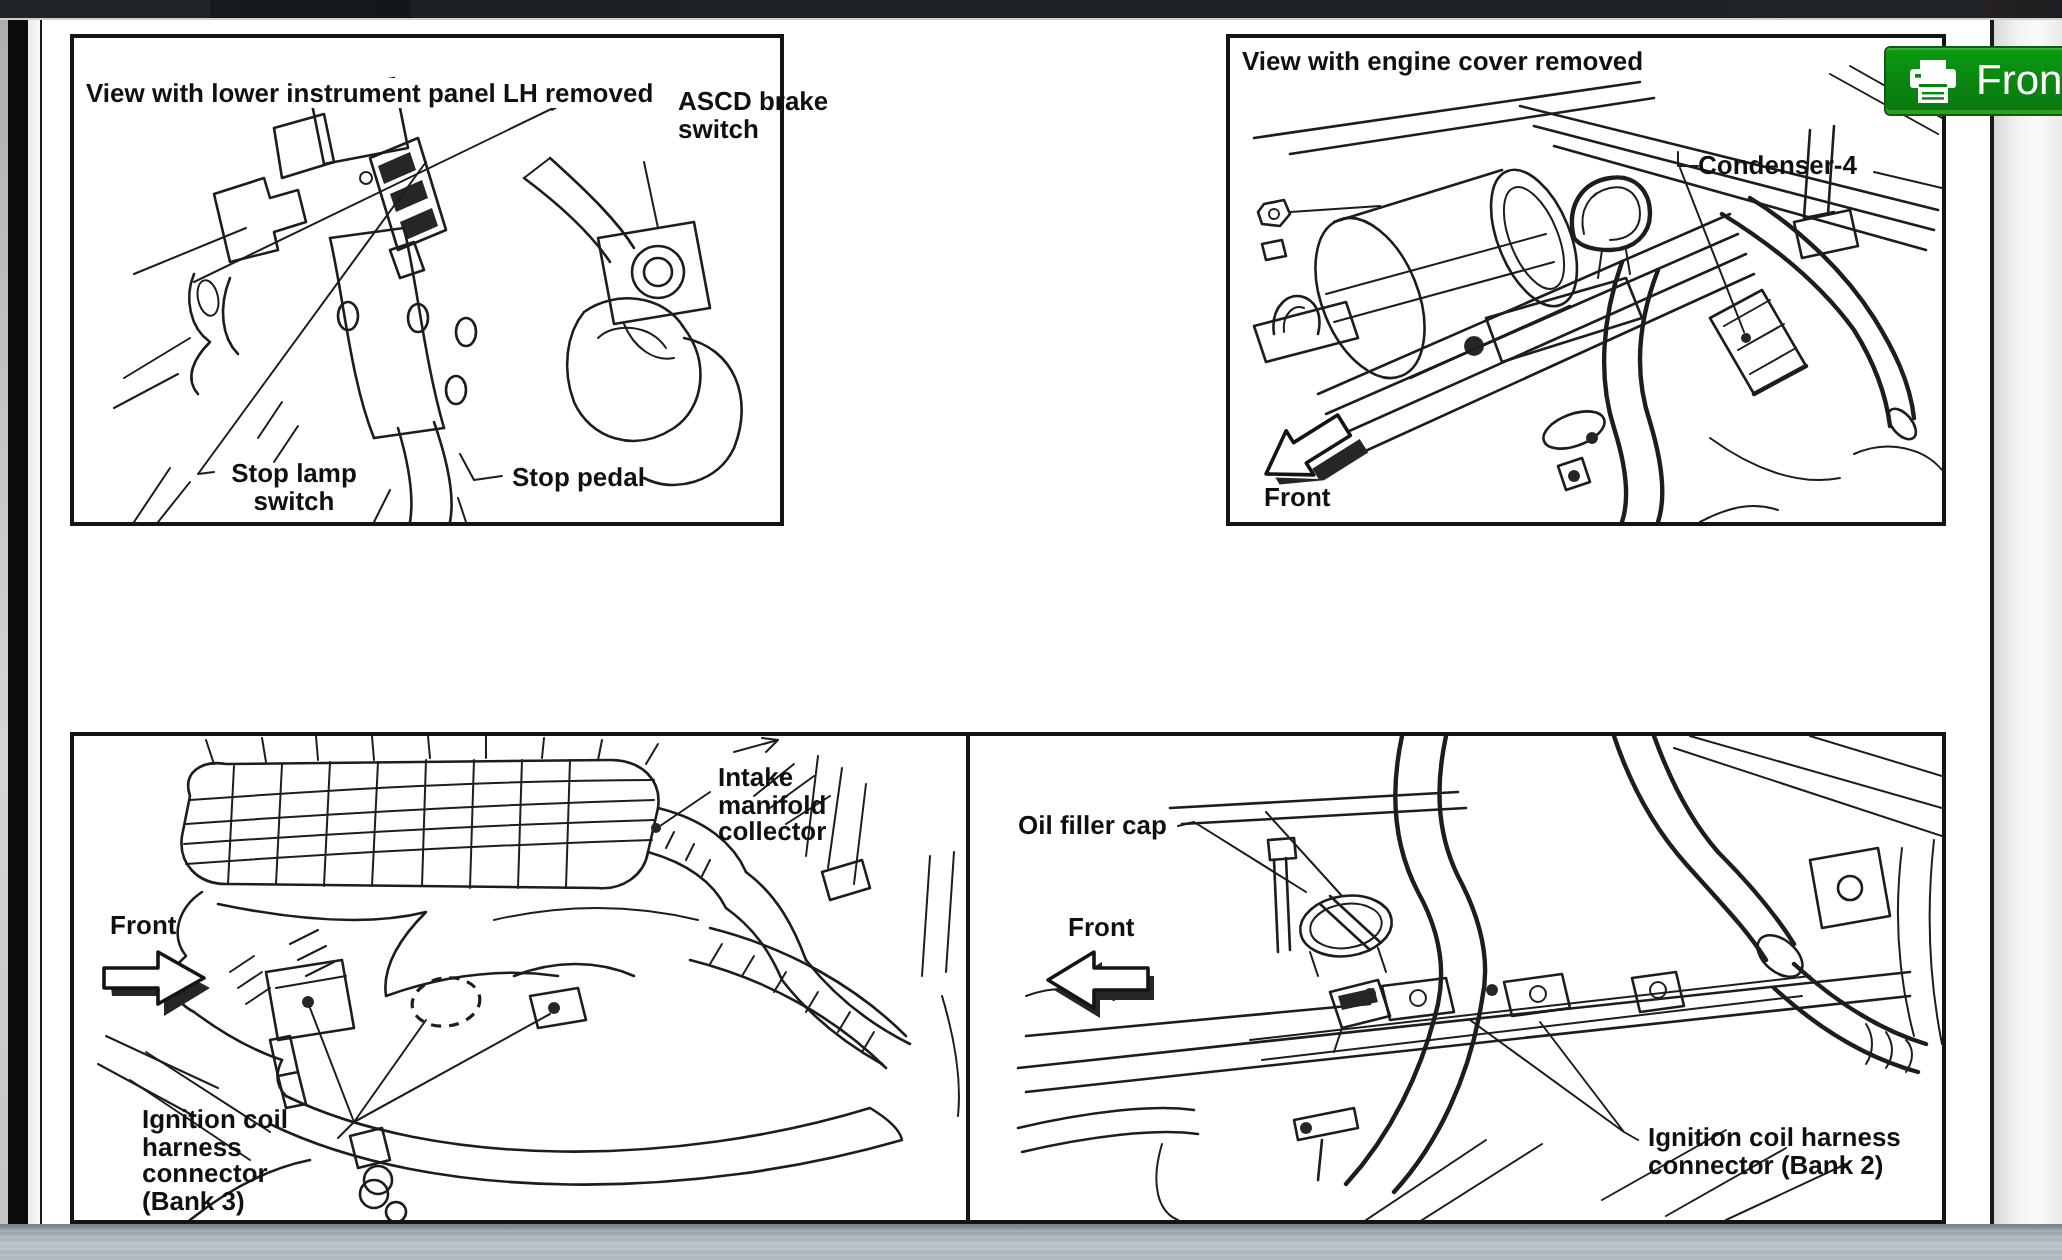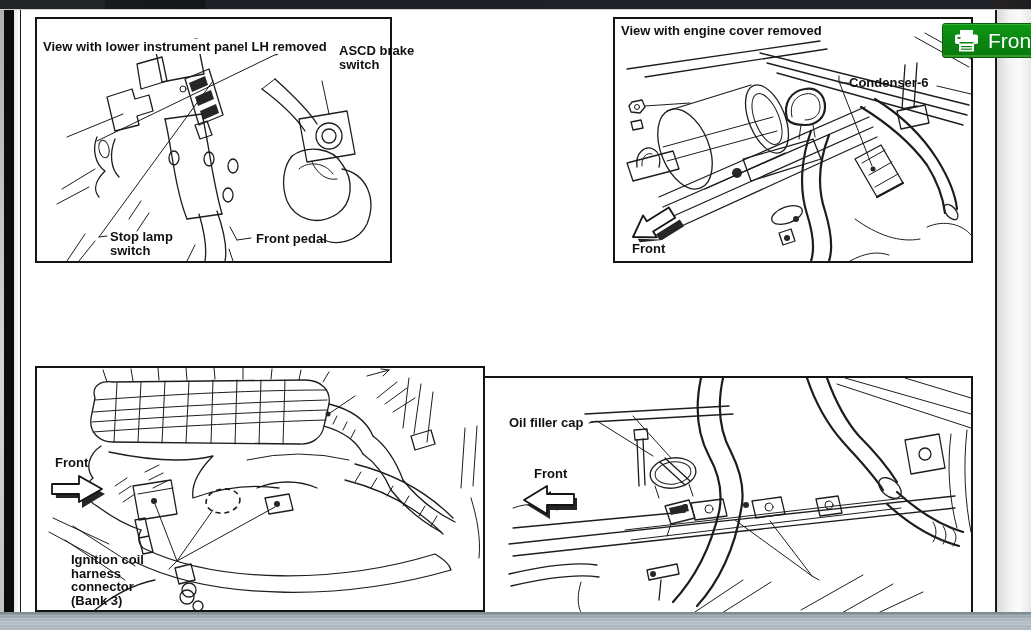--- a/index.html
+++ b/index.html
@@ -99,22 +99,22 @@
       <path class="t" d="M25,170 L58,150 M20,185 L52,168 M30,242 L48,215 M42,242 L58,222"></path>
       <path class="t" d="M92,200 L104,182 M100,212 L112,194"></path>
 
       <path class="t" d="M266,33 L248,31 M248,31 L240,25 M248,31 L239,36"></path>
       <path class="t" d="M285,62 L292,95"></path>
       <path class="t" d="M62,218 L70,217 M62,218 L176,62"></path>
       <path class="t" d="M214,219 L200,221 M200,221 L193,208"></path>
     </svg>
     <div class="cap" style="left:6px;top:20px;">View with lower instrument panel LH removed</div>
     <div class="lbl" style="left:270px;top:25px;width:88px;margin-left:32px;">ASCD brake switch</div>
-    <div class="lbl" style="left:73px;top:211px;width:74px;">Stop lamp switch</div>
-    <div class="lbl nw" style="left:219px;top:213px;">Front pedal</div>
+    <div class="lbl" style="left:73px;top:211px;width:74px;text-align:center;">Stop lamp switch</div>
+    <div class="lbl nw" style="left:219px;top:213px;">Stop pedal</div>
   </section>
 
   <section class="panel" style="left:613px;top:17px;width:360px;height:246px;">
     <svg width="356" height="242" viewBox="0 0 356 242">
       <path class="s" d="M12,50 L205,22 M30,58 L212,30"></path>
       <path class="s" d="M145,34 L354,86 M152,44 L352,96 M162,54 L348,106"></path>
       <path class="t" d="M300,18 L354,48 M310,14 L356,40"></path>
       <path class="s" d="M17,83 L27,81 L30,88 L25,94 L16,93 L14,87 Z"></path>
       <circle class="t" cx="22" cy="88" r="2.5"></circle>
       <path class="t" d="M30,87 L75,84"></path>
@@ -157,21 +157,21 @@
       <circle class="f" cx="258" cy="150" r="2.5"></circle>
       <path class="t" d="M322,67 L356,75"></path>
       <path class="t" d="M240,200 C262,216 285,224 305,220 M312,208 C330,200 348,206 356,216 M235,242 C250,234 262,232 274,236"></path>
 
       <g transform="translate(18,218) rotate(-32 0 0)">
         <path class="f" d="M3,4 L21,16 L21,10 L49,10 L49,18 L23,18 L3,8 Z"></path>
         <path class="wf" d="M0,0 L20,-13 L20,-6 L46,-6 L46,6 L20,6 L20,13 Z"></path>
       </g>
     </svg>
     <div class="cap" style="left:6px;top:4px;">View with engine cover removed</div>
-    <div class="lbl nw" style="left:234px;top:57px;">Condenser-6</div>
+    <div class="lbl nw" style="left:234px;top:57px;">Condenser-4</div>
     <div class="lbl nw" style="left:17px;top:223px;">Front</div>
   </section>
 
   <section class="panel" style="left:35px;top:366px;width:450px;height:246px;">
     <svg width="446" height="242" viewBox="0 0 446 242">
 
       <path class="s" d="M58,30 C54,18 64,12 76,14 L268,12 C284,12 294,22 292,36 L287,58 C285,70 274,77 262,76 L76,74 C62,74 52,64 54,50 Z"></path>
       <path class="t" d="M58,32 C140,26 222,22 290,22 M56,44 C140,38 220,34 290,32 M55,54 C140,48 222,44 290,42 M56,64 C140,58 224,54 289,52"></path>
       <path class="t" d="M80,15 L77,74 M104,14 L101,74 M128,13 L125,75 M152,13 L149,75 M176,12 L174,75 M200,12 L198,76 M224,12 L222,76 M248,12 L246,76"></path>
       <path class="t" d="M70,14 L66,2 M96,13 L94,1 M122,12 L121,0 M150,12 L149,0 M178,11 L177,0 M206,11 L206,0 M234,11 L235,1 M262,12 L264,2 M286,14 L292,4"></path>
@@ -213,24 +213,25 @@
       <circle class="f" cx="291" cy="46" r="2.5"></circle>
       <path class="t" d="M330,8 L352,2 M352,2 L344,1 M352,2 L346,8"></path>
 
       <g>
         <path class="f" d="M18,120 L44,120 L44,113 L68,126 L45,140 L45,130 L19,130 Z"></path>
         <path class="wf" d="M15,116 L42,116 L42,108 L65,121 L42,134 L42,126 L15,126 Z"></path>
       </g>
       <path class="t" d="M16,150 L72,176 M12,164 L60,190"></path>
     </svg>
     <div class="lbl nw" style="left:18px;top:88px;">Front</div>
+    <div class="lbl" style="left:322px;top:14px;width:66px;">Intake manifold collector</div>
     <div class="lbl" style="left:34px;top:185px;width:86px;">Ignition coil harness connector (Bank 3)</div>
   </section>
 
-  <section class="panel" style="left:483px;top:366px;width:490px;height:246px;margin-top:10px;">
+  <section class="panel" style="left:483px;top:366px;width:490px;height:246px;">
     <svg width="486" height="242" viewBox="0 0 486 242">
       <path class="s" d="M100,36 L244,28 M106,44 L248,36"></path>
       <path class="t" d="M148,38 L186,80"></path>
 
       <path class="s2" d="M216,0 C210,28 212,55 224,78 C234,96 238,115 234,134 C226,168 210,200 188,224"></path>
       <path class="s2" d="M238,0 C232,28 234,52 246,74 C256,94 260,114 256,132 C250,170 234,204 212,228"></path>
 
       <path class="s2" d="M322,0 C330,24 342,46 358,64 C374,82 388,96 398,112"></path>
       <path class="s2" d="M342,0 C350,22 360,42 374,58 C390,74 402,88 412,104"></path>
       <ellipse class="s" cx="405" cy="110" rx="13" ry="8" transform="rotate(40 405 110)"></ellipse>
@@ -274,20 +275,21 @@
       <path class="t" d="M104,45 L112,43 L168,78"></path>
       <path class="t" d="M334,202 L327,198 M327,198 L250,142 M327,198 L285,143"></path>
 
       <g>
         <path class="f" d="M92,120 L66,120 L66,113 L42,127 L65,141 L65,132 L92,132 Z"></path>
         <path class="wf" d="M89,116 L62,116 L62,108 L39,122 L62,136 L62,127 L89,127 Z"></path>
       </g>
     </svg>
     <div class="lbl nw" style="left:24px;top:38px;">Oil filler cap</div>
     <div class="lbl nw" style="left:49px;top:89px;">Front</div>
+    <div class="lbl" style="left:339px;top:194px;width:134px;">Ignition coil harness connector (Bank 2)</div>
   </section>
 
   <div class="bottombar"></div>
 
   <button class="print-btn">
     <svg width="25" height="22" viewBox="0 0 25 22">
       <rect x="6" y="0" width="13" height="5" fill="#ffffff"></rect>
       <rect x="1" y="4.5" width="23" height="9.5" rx="1.8" fill="#ffffff"></rect>
       <rect x="3.5" y="7" width="3" height="1.8" fill="#0a8410"></rect>
       <rect x="5.5" y="12" width="14" height="2" fill="#0a8410"></rect>

